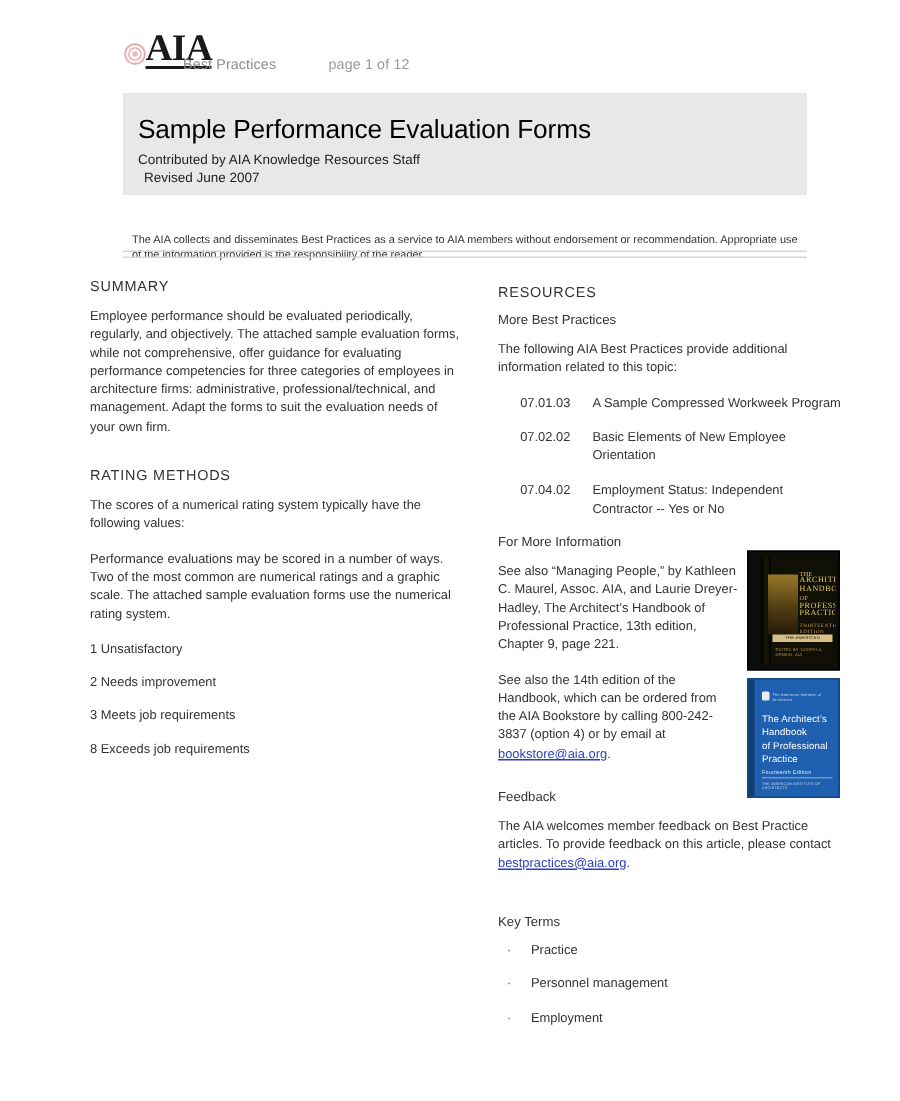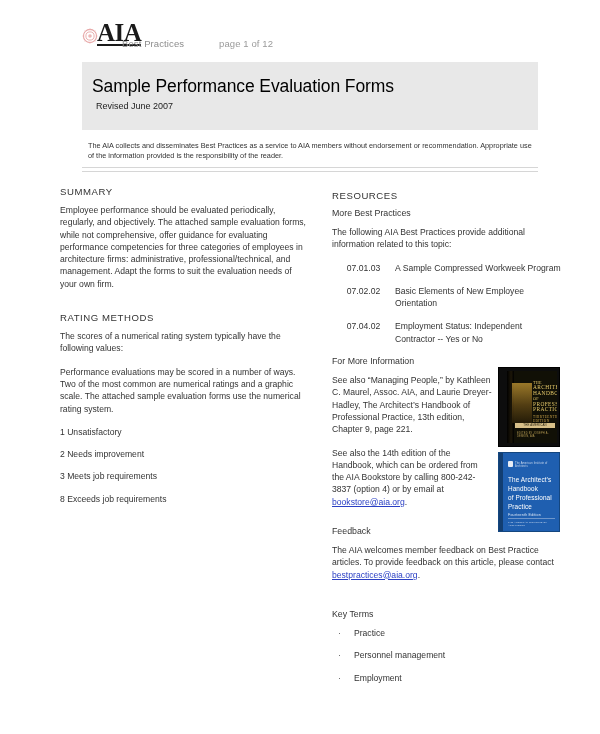--- a/index.html
+++ b/index.html
@@ -103,21 +103,21 @@
     font-size: 9px;
     color: #222222;
     line-height: 11.5px;
     margin: 0 0 0 4px;
   }
 
   
   .disclaimer {
     position: absolute;
     left: 88px;
-    top: 141px;
+    top: 155px;
     width: 450px;
     font-size: 7.3px;
     line-height: 10px;
     color: #333333;
   }
   .rule {
     position: absolute;
     left: 82px;
     width: 456px;
     height: 1px;
@@ -374,20 +374,21 @@
         </svg>
       </span>
       <span class="aia-mark">AIA</span>
     </div>
     <div class="best-practices">Best Practices</div>
     <div class="page-count">page 1 of 12</div>
   </div>
 
   <div class="title-block">
     <h1 class="doc-title">Sample Performance Evaluation Forms</h1>
+    <div class="doc-credit">Contributed by AIA Knowledge Resources Staff</div>
     <div class="doc-revised">Revised June 2007</div>
   </div>
 
   <div class="disclaimer">The AIA collects and disseminates Best Practices as a service to AIA members without endorsement or recommendation. Appropriate use of the information provided is the responsibility of the reader.</div>
   <div class="rule rule-1"></div>
   <div class="rule rule-2"></div>
 
   <div class="col-left">
 
     <h2 class="sec-head">SUMMARY</h2>

